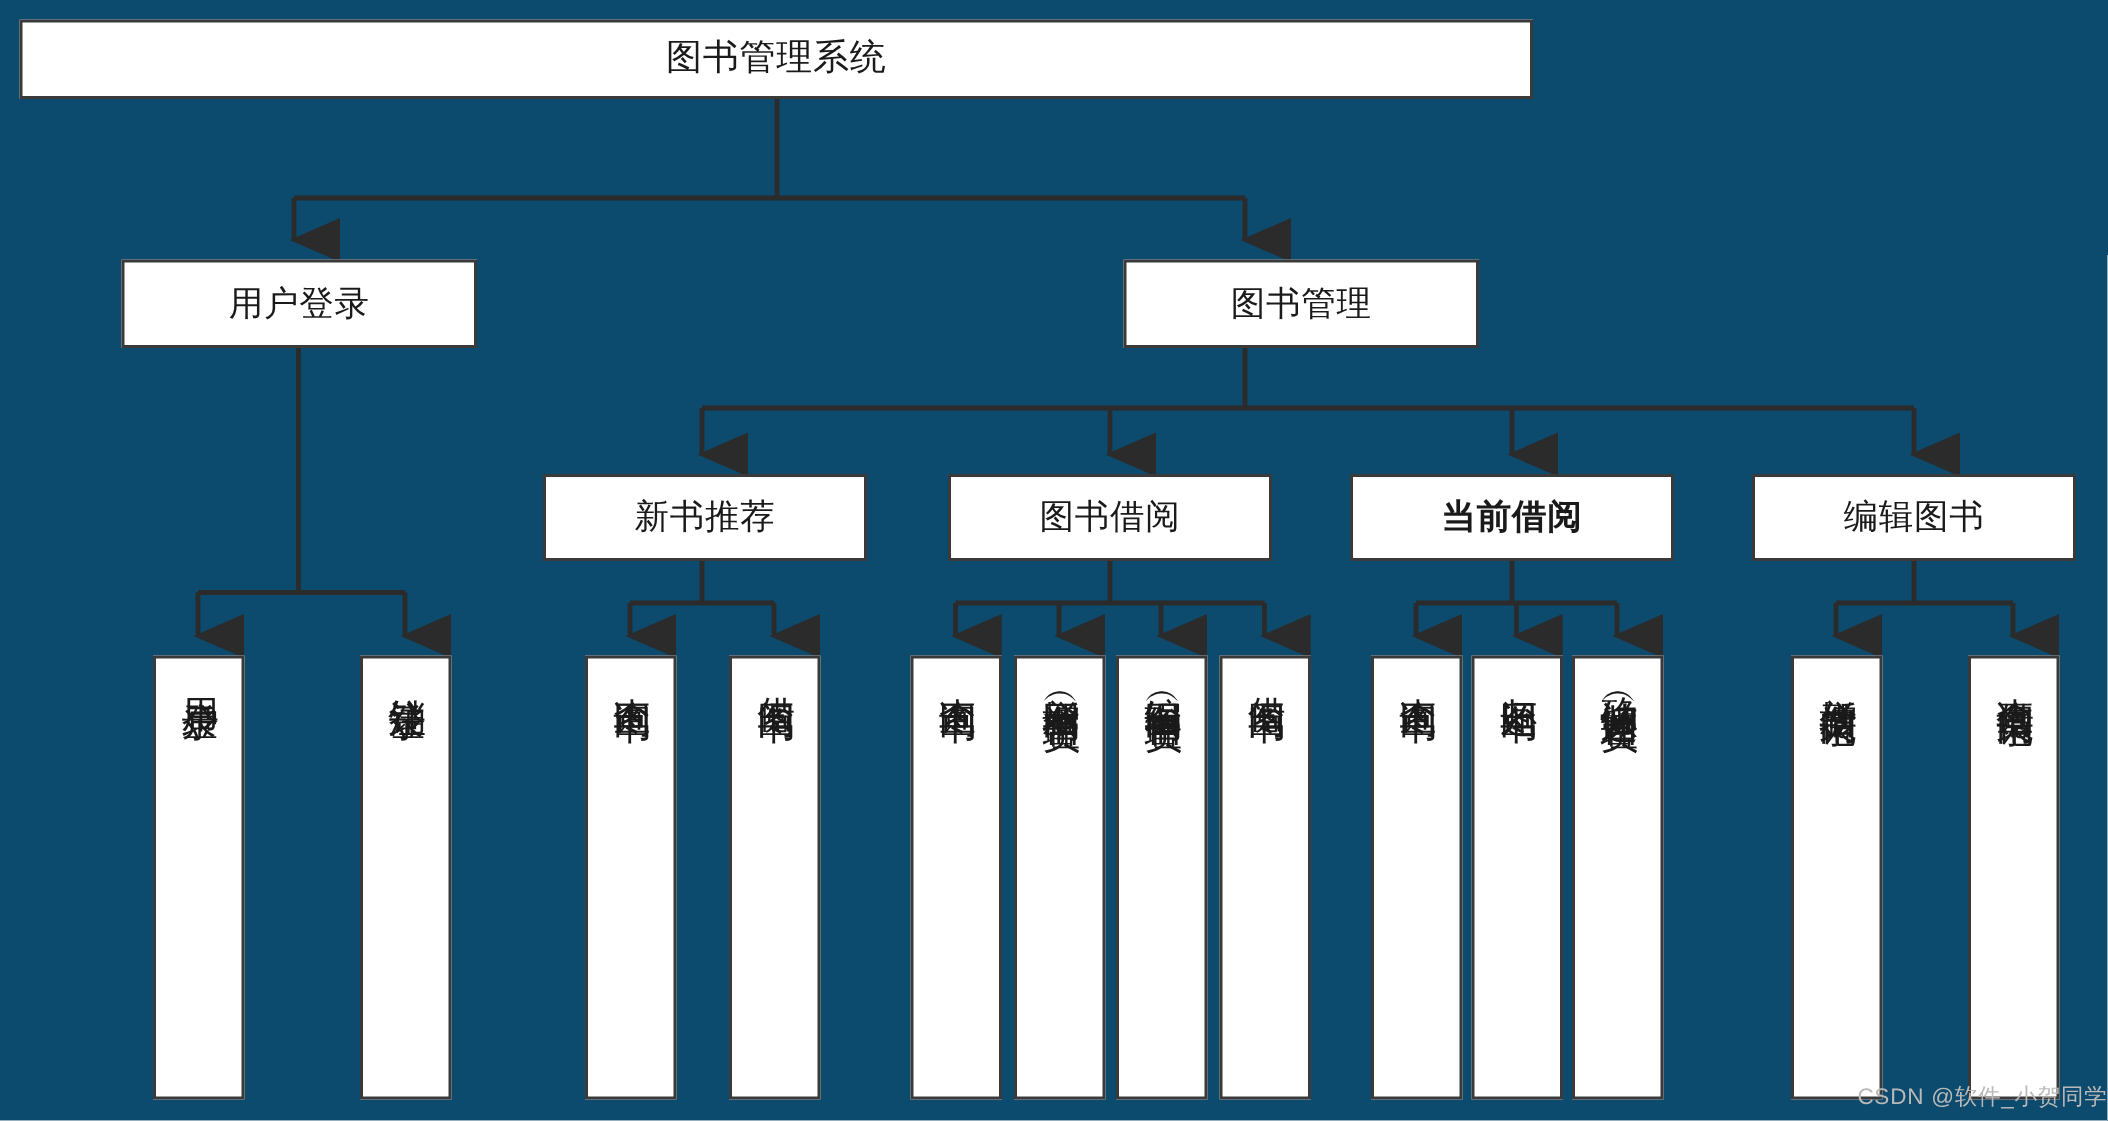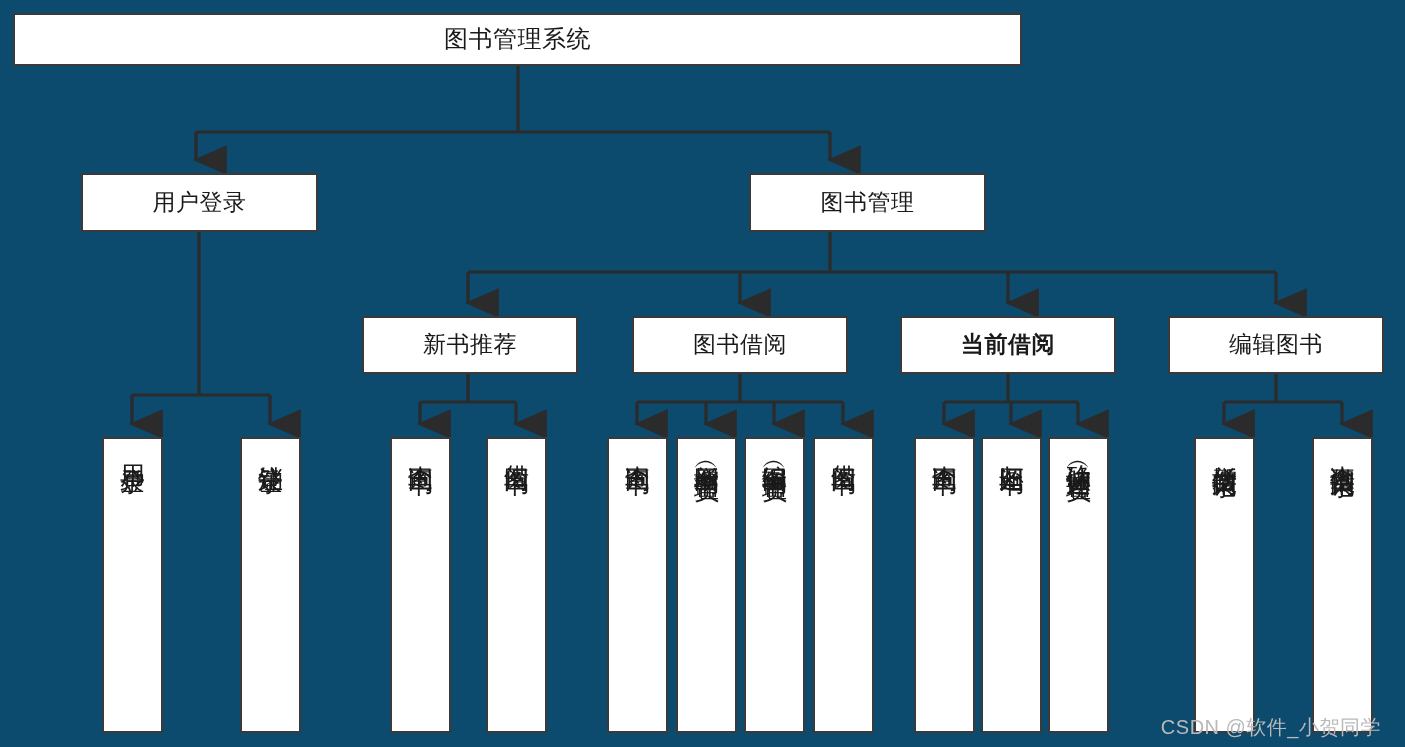--- a/index.html
+++ b/index.html
@@ -58,23 +58,23 @@
   .node.v .lbl {
     writing-mode: vertical-rl;
     text-orientation: upright;
     font-size: 25px;
     line-height: 1.0;
     letter-spacing: 2px;
     white-space: nowrap;
   }
   .watermark {
     position: absolute;
-    right: 24px;
+    right: 0;
     bottom: 6px;
-    font-size: 20px;
+    font-size: 15px;
     color: #b9b9b9;
     z-index: 5;
     white-space: nowrap;
     letter-spacing: 0.5px;
   }
 </style>
 </head>
 <body>
 
 <div id="canvas">

